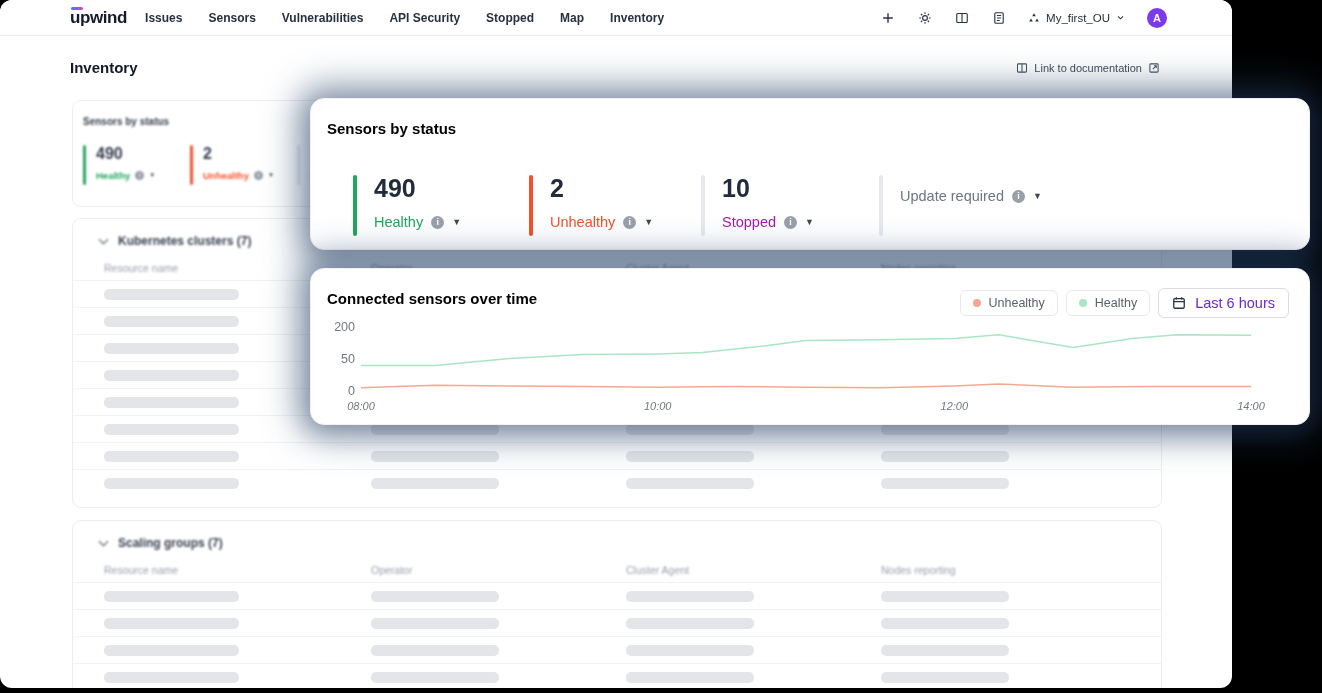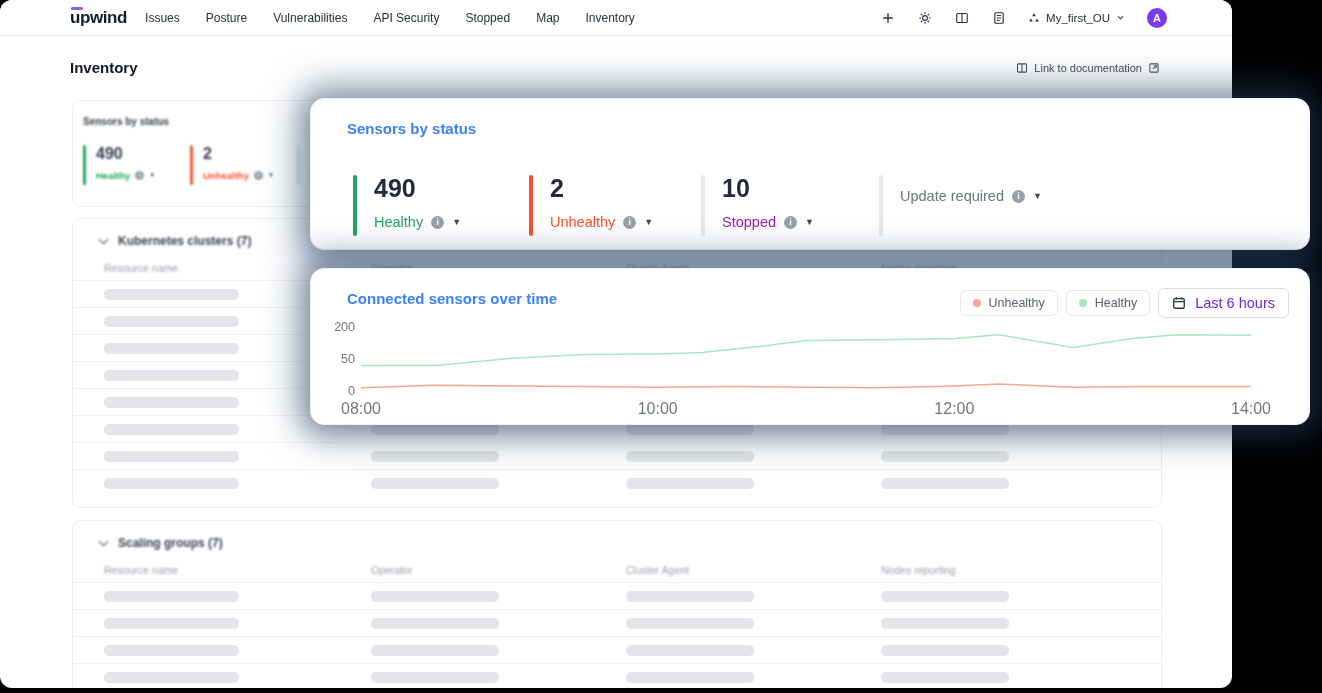--- a/index.html
+++ b/index.html
@@ -35,21 +35,21 @@
     position: relative;
     font-size: 17px; font-weight: 800; letter-spacing: -0.4px;
     color: #141B2B;
   }
   .logo::before {
     content: "";
     position: absolute; left: 1px; top: -1px;
     width: 12px; height: 3px; border-radius: 2px;
     background: linear-gradient(90deg, #3B82F6, #8B5CF6, #EC4899);
   }
-  .nav-items { display: flex; gap: 26px; margin-left: 18px; }
+  .nav-items { display: flex; gap: 26px; margin-left: 18px; font-weight: bold; }
   .nav-item { font-size: 12px; color: #27303F; }
   .nav-right { margin-left: auto; display: flex; align-items: center; gap: 22px; }
   .nav-icon { display: inline-flex; width: 15px; height: 15px; align-items: center; justify-content: center; }
   .nav-icon svg { width: 14px; height: 14px; stroke: #2A3342; fill: none; stroke-width: 1.6; }
   .org { display: flex; align-items: center; gap: 6px; font-size: 11.5px; color: #1F2937; }
   .avatar {
     width: 20px; height: 20px; border-radius: 50%;
     background: #7C3AED; color: #fff;
     font-size: 11px; font-weight: 700;
     display: flex; align-items: center; justify-content: center;
@@ -102,21 +102,21 @@
 
   
   .overlay-card {
     position: absolute; z-index: 10;
     background: #fff; border-radius: 14px;
     border: 1px solid #F1F1F3;
     box-shadow: 0 6px 22px rgba(25,40,65,0.18), 0 0 34px 12px rgba(38,68,105,0.55);
   }
   .ov1 { left: 310px; top: 98px; width: 1000px; height: 152px; }
   .ov2 { left: 310px; top: 268px; width: 1000px; height: 157px; }
-  .ov-title { position: absolute; left: 16px; top: 21px; font-size: 15px; font-weight: 700; color: #3b82f6; margin-left: 20px; }
+  .ov-title { position: absolute; left: 16px; top: 21px; font-size: 15px; font-weight: 700; color: #000000; }
 
   
   .stats-lg { position: absolute; left: 14px; top: 76px; display: flex; }
   .stats-lg .stat { display: flex; gap: 17px; padding-left: 28px; }
   .stats-lg .stat:nth-child(1) { width: 176px; }
   .stats-lg .stat:nth-child(2) { width: 172px; }
   .stats-lg .stat:nth-child(3) { width: 178px; }
   .stats-lg .stat-bar { width: 4px; height: 61px; border-radius: 2px; }
   .stats-lg .stat-value { font-size: 25px; font-weight: 700; color: #212B3B; line-height: 1.05; }
   .stats-lg .stat-label { display: flex; align-items: center; gap: 8px; margin-top: 13px; font-size: 14.5px; }
@@ -142,32 +142,32 @@
     height: 30px; padding: 0 13px;
     border: 1px solid #D9DCE1; border-radius: 6px; background: #fff;
     font-size: 14.5px; color: #6d28d9;
   }
   .range-btn svg { width: 14px; height: 14px; stroke: #2A3342; fill: none; stroke-width: 1.5; }
 
   
   .ytick { position: absolute; left: 14px; width: 30px; text-align: right; font-size: 12.5px; color: #70787F; line-height: 16px; }
   .chart-svg { position: absolute; left: 50px; top: 58px; }
   .xticks { position: absolute; left: 50px; top: 131px; width: 890px; height: 15px; }
-  .xticks span { position: absolute; transform: translateX(-50%); font-size: 16px; color: #70787F; white-space: nowrap; }
+  .xticks span { position: absolute; transform: translateX(-50%); font-size: 11px; color: #70787F; white-space: nowrap; font-style: italic; }
 </style>
 </head>
 <body>
 
 <div class="window">
 
   <div class="nav">
     <span class="logo">upwind</span>
     <div class="nav-items">
         <span class="nav-item">Issues</span>
-        <span class="nav-item">Posture</span>
+        <span class="nav-item">Sensors</span>
         <span class="nav-item">Vulnerabilities</span>
         <span class="nav-item">API Security</span>
         <span class="nav-item">Stopped</span>
         <span class="nav-item">Map</span>
         <span class="nav-item">Inventory</span>
       </div>
     <div class="nav-right">
       <span class="nav-icon">
         <svg viewBox="0 0 16 16">
             <path d="M8 2.5v11M2.5 8h11"></path>

